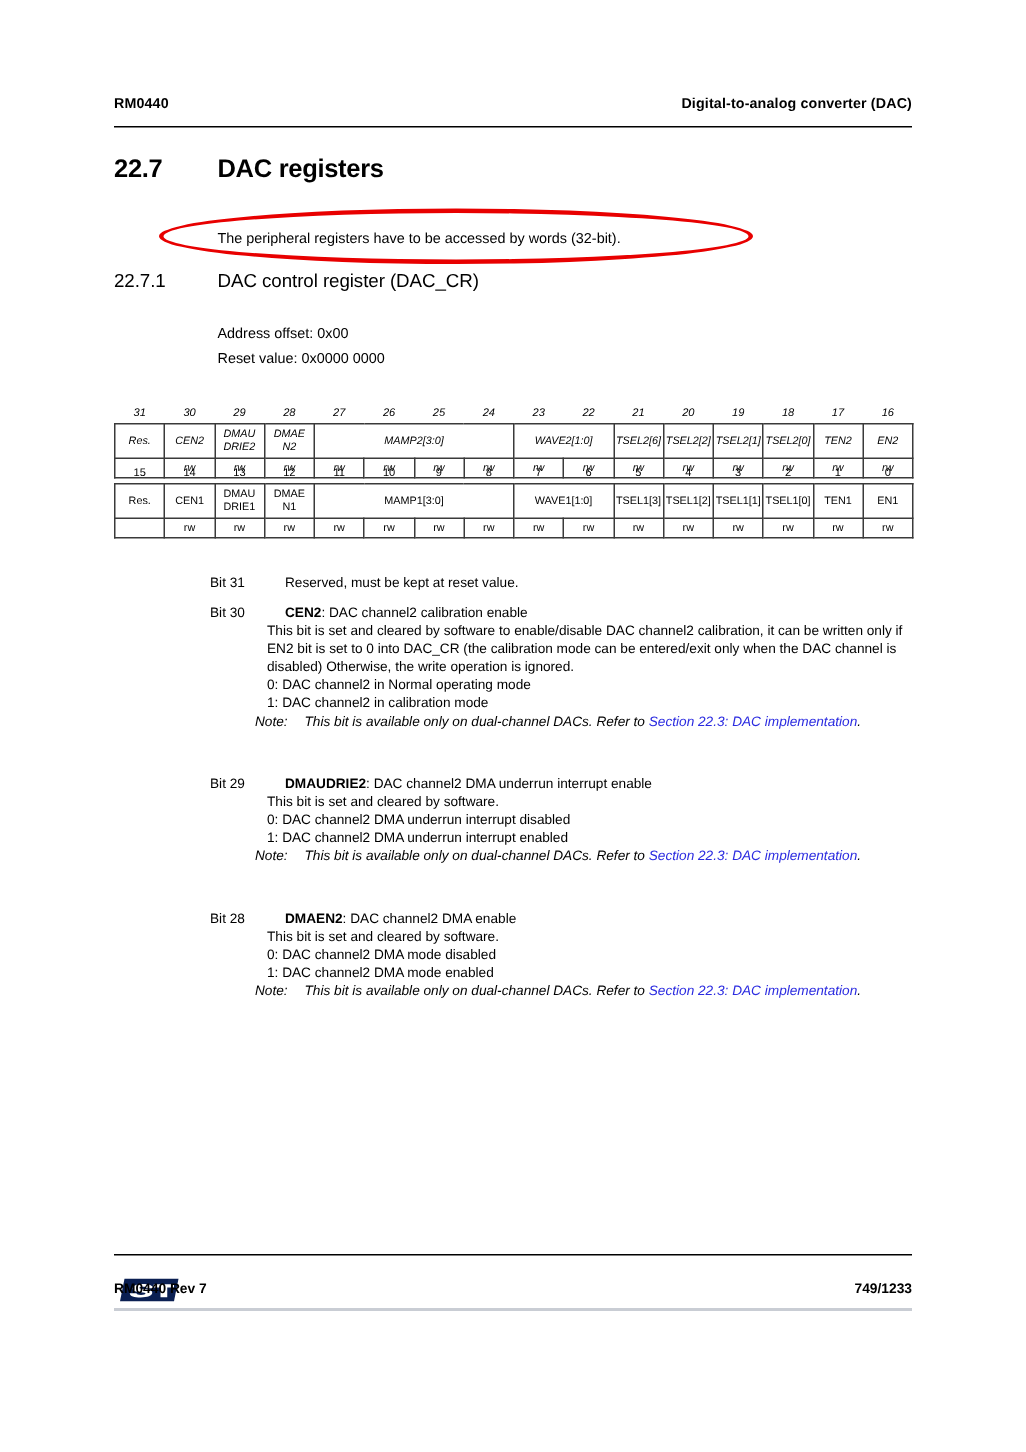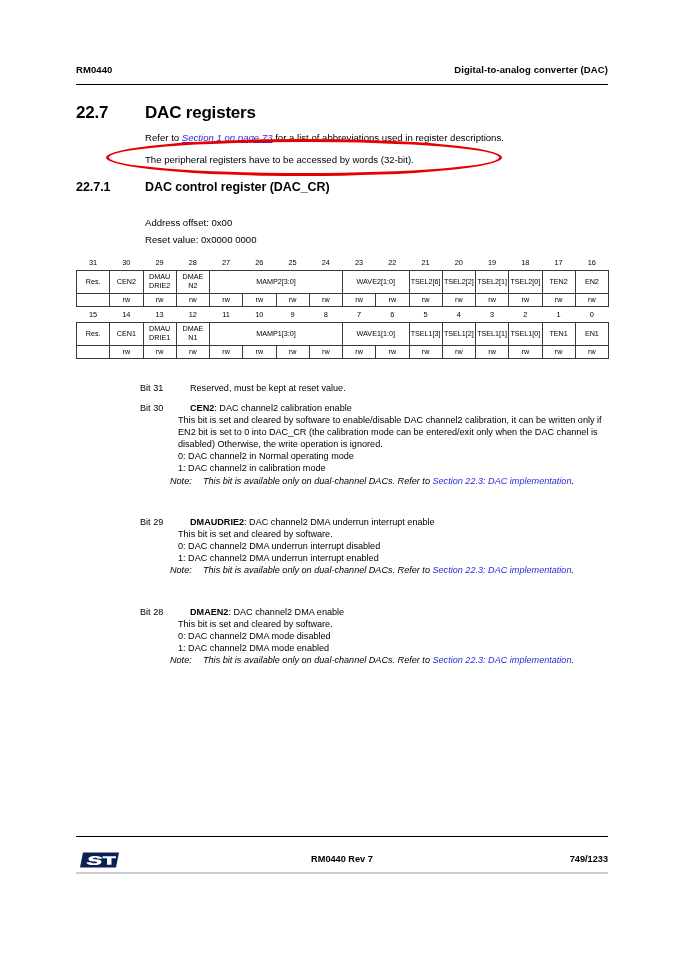--- a/index.html
+++ b/index.html
@@ -59,21 +59,21 @@
   }
   .h1-num { width: 69px; flex: none; }
 
   .h2-row {
     position: absolute;
     left: 76px;
     top: 180px;
     width: 532px;
     display: flex;
     font-size: 12.5px;
-    font-weight: bold;
+    font-weight: normal;
     letter-spacing: -0.05px;
   }
   .h2-num { width: 69px; flex: none; }
 
   
   .body-p {
     position: absolute;
     left: 145px;
     font-size: 9.6px;
     line-height: 13px;
@@ -109,21 +109,21 @@
   }
 
   
   .regtable {
     position: absolute;
     left: 76px;
     width: 532px;
     border-collapse: collapse;
     table-layout: fixed;
   }
-  .regtable-top { top: 257px; }
+  .regtable-top { top: 269px; font-style: italic; }
   .regtable-bot { top: 309px; }
 
   .regtable td {
     border: 0.8px solid #3a3a3a;
     text-align: center;
     vertical-align: middle;
     font-size: 7.2px;
     padding: 0;
     line-height: 8.6px;
     color: #000;
@@ -195,21 +195,21 @@
     left: 4px;
     top: 1px;
     width: 42px;
     height: 22px;
   }
   .footer-center {
     position: absolute;
     left: 0;
     top: 6px;
     width: 532px;
-    text-align: center;
+    text-align: left;
     font-size: 9.2px;
     font-weight: bold;
   }
   .footer-right {
     position: absolute;
     right: 0;
     top: 6px;
     font-size: 9.2px;
     font-weight: bold;
   }
@@ -231,23 +231,20 @@
     <span>RM0440</span>
     <span>Digital-to-analog converter (DAC)</span>
   </div>
   <div class="header-rule"></div>
 
   <div class="h1-row">
     <span class="h1-num">22.7</span>
     <span>DAC registers</span>
   </div>
 
-  <div class="body-p p-refer">
-    <span>Refer to </span><a class="link" href="#">Section 1 on page 73</a><span> for a list of abbreviations used in register descriptions.</span>
-  </div>
 
   <div class="body-p p-periph">The peripheral registers have to be accessed by words (32-bit).</div>
 
   <div class="annot-ellipse"></div>
 
   <div class="h2-row">
     <span class="h2-num">22.7.1</span>
     <span>DAC control register (DAC_CR)</span>
   </div>
 

